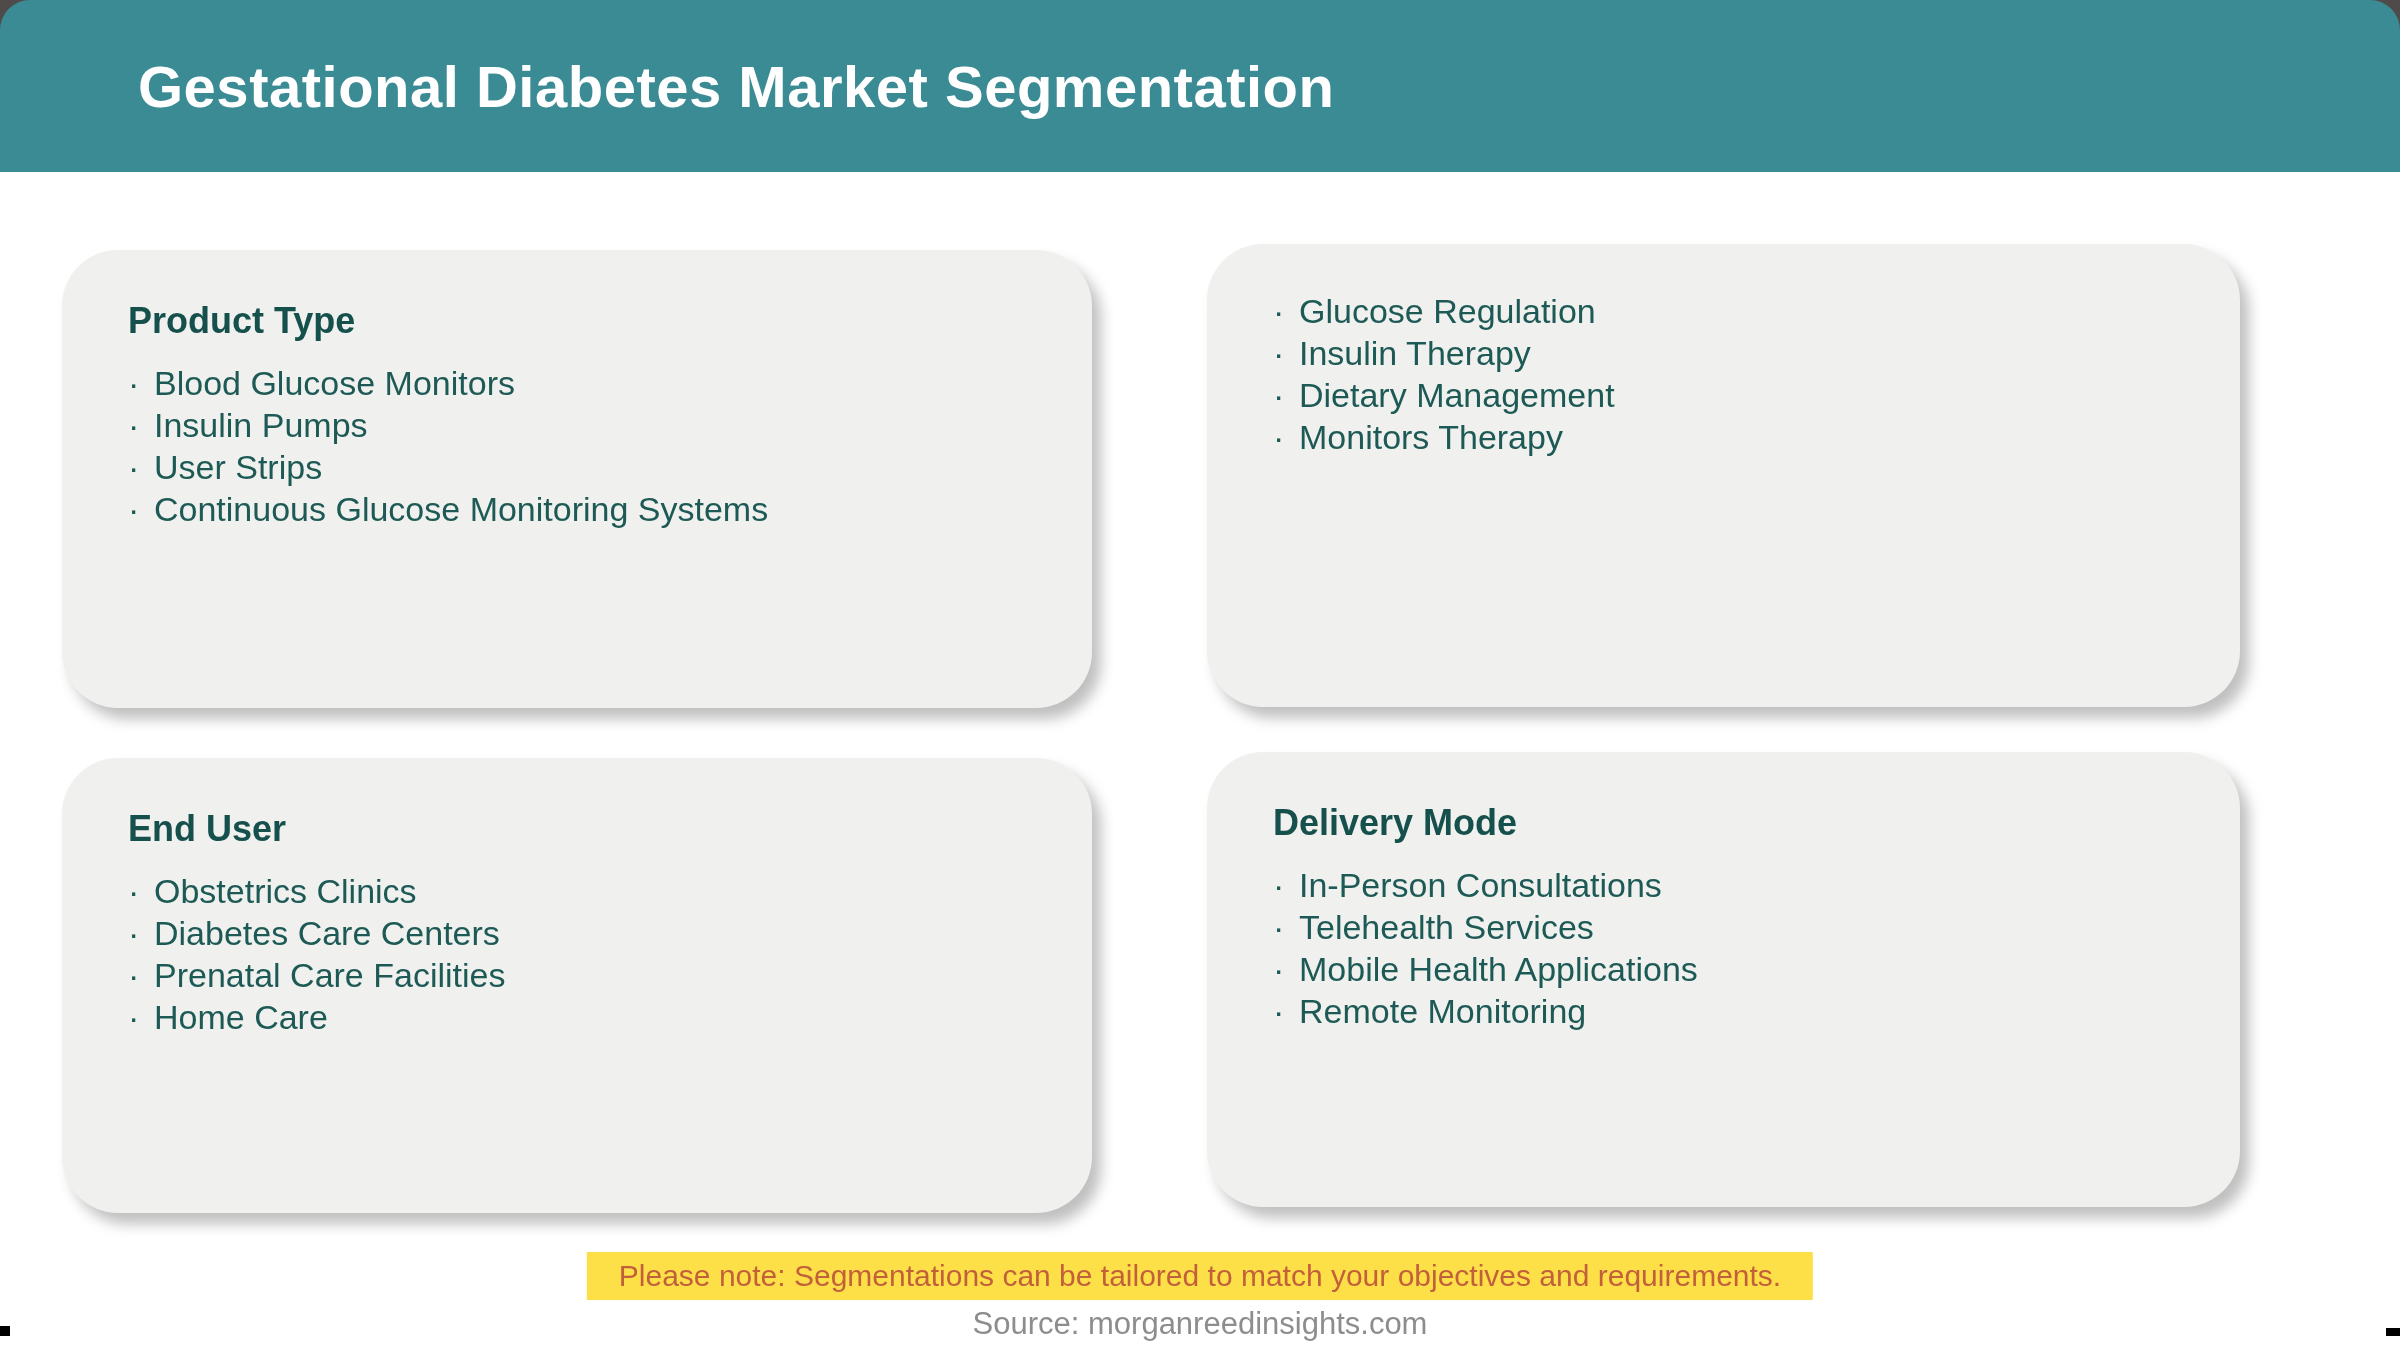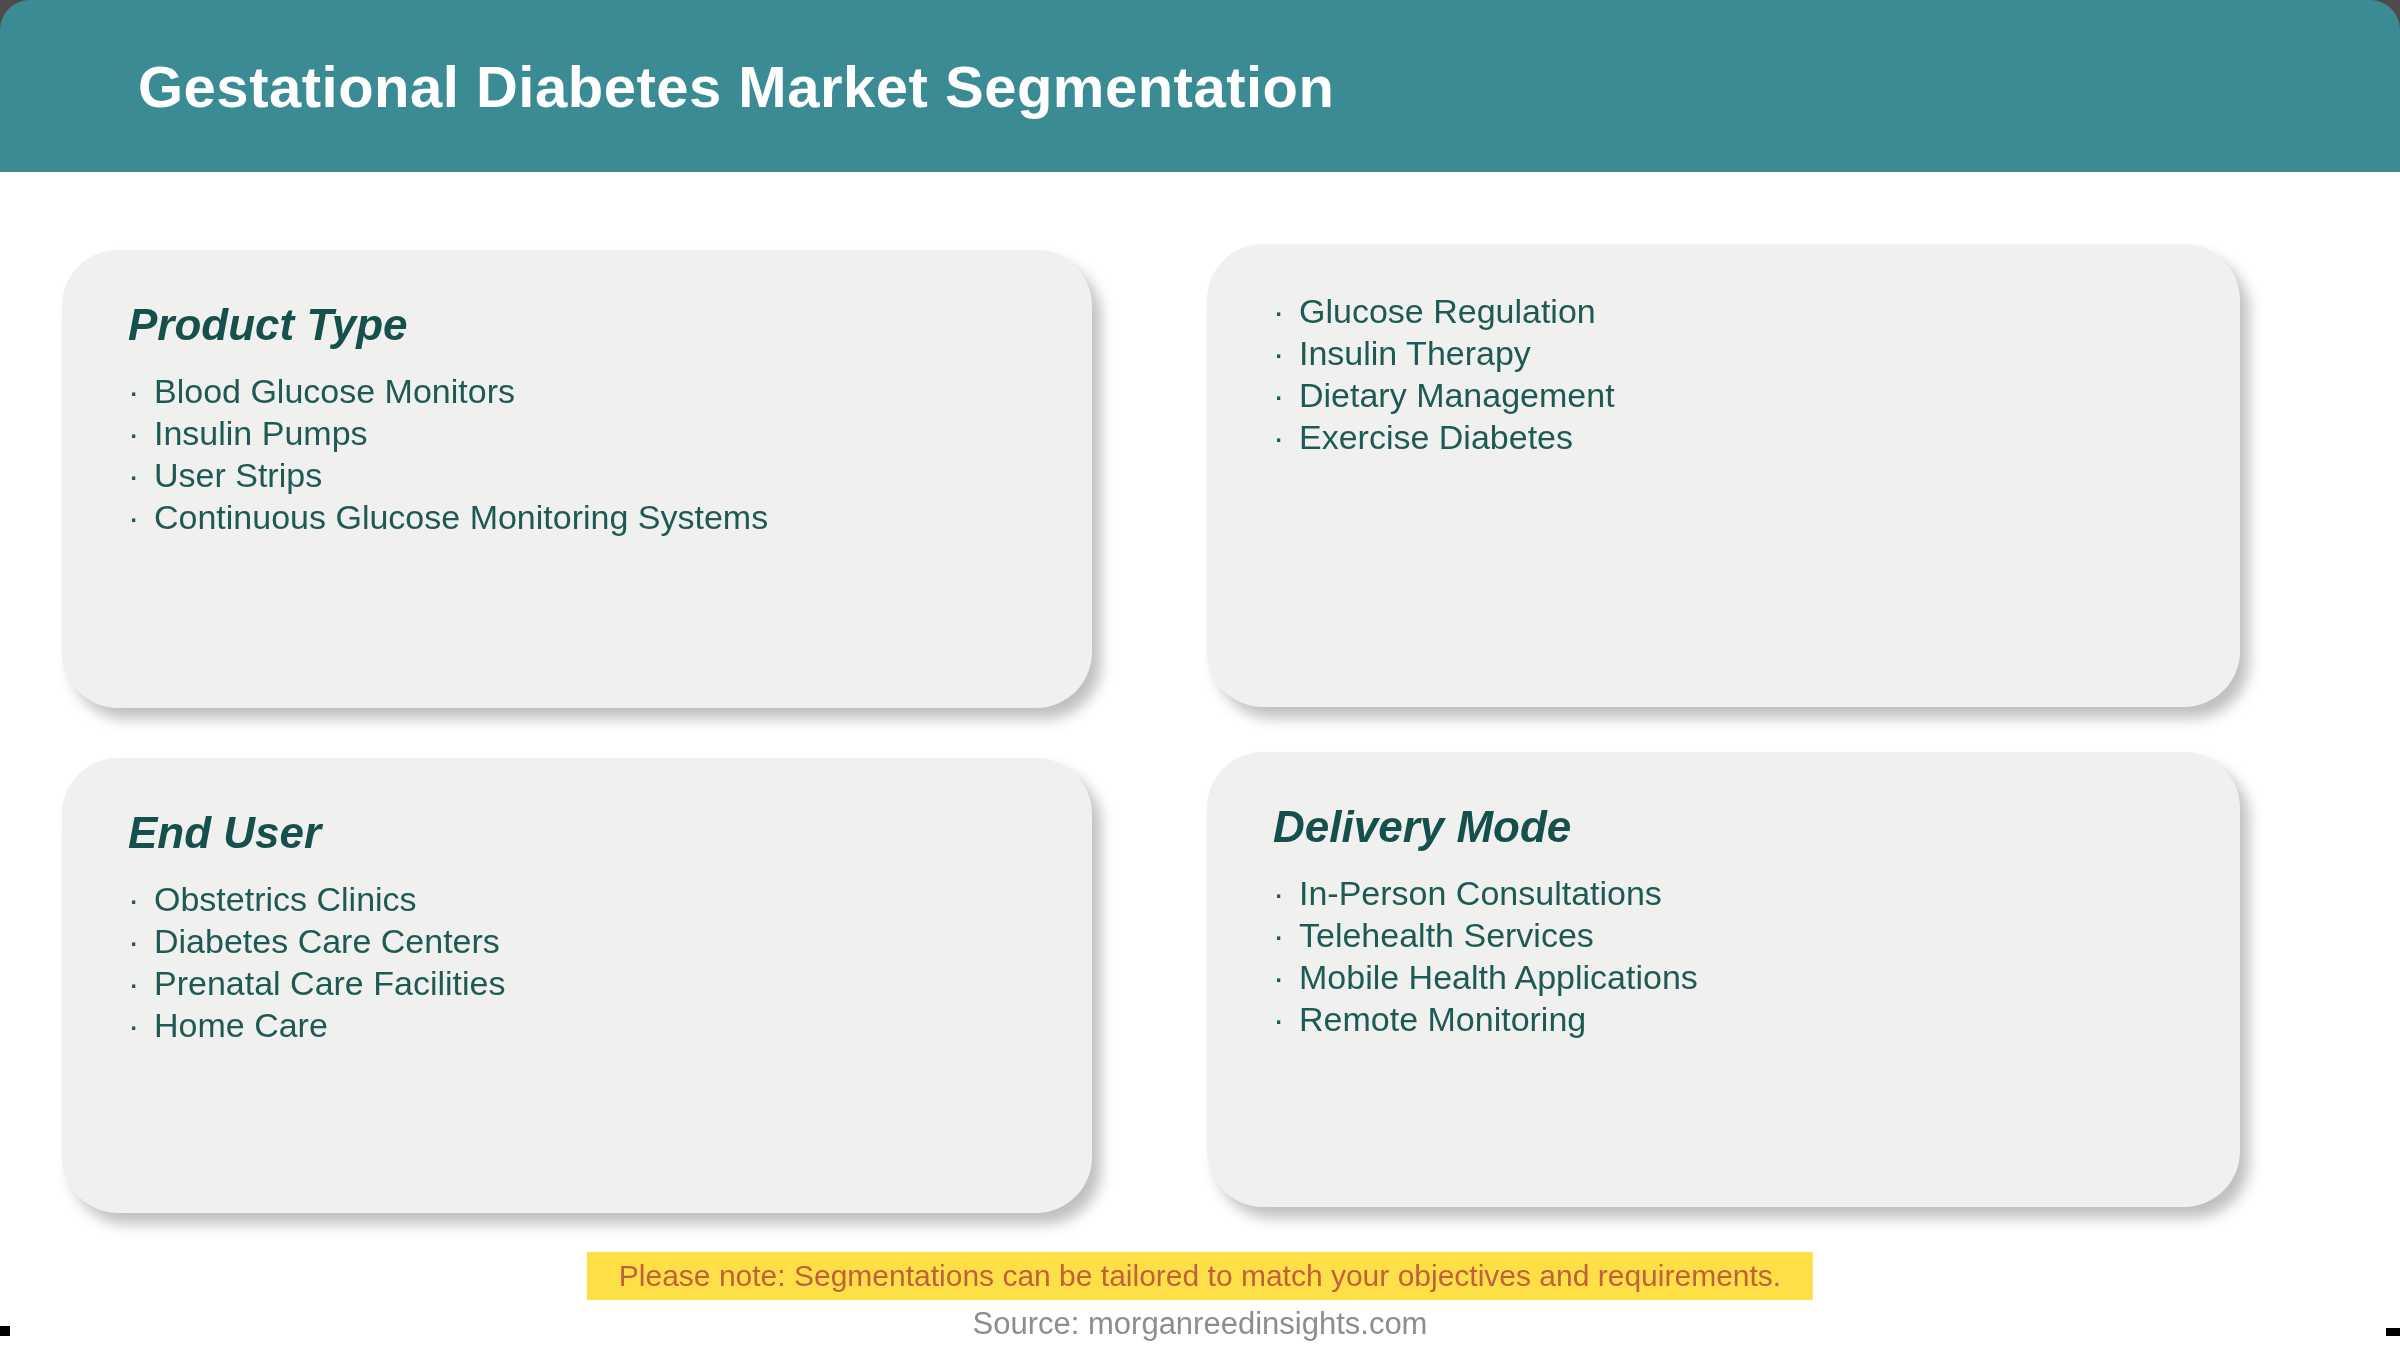--- a/index.html
+++ b/index.html
@@ -49,24 +49,23 @@
     box-sizing: border-box;
     z-index: 1;
   }
   .card.c1 { left: 62px;   top: 250px; width: 1030px; height: 458px; }
   .card.c2 { left: 1207px; top: 244px; width: 1033px; height: 463px; }
   .card.c3 { left: 62px;   top: 758px; width: 1030px; height: 455px; }
   .card.c4 { left: 1207px; top: 752px; width: 1033px; height: 455px; }
 
   .card h2 {
     margin: 0 0 24px 0;
-    font-size: 44px;
+    font-size: 36px;
     font-weight: bold;
     color: #15504c;
-    font-style: italic;
   }
   .item {
     display: flex; align-items: baseline;
     font-size: 34px;
     line-height: 34px;
     color: #1e5a55;
     margin-bottom: 8px;
   }
   .item .bullet {
     width: 26px;
@@ -162,21 +161,21 @@
     <div class="item">
       <span class="bullet">·</span>
       <span>Insulin Therapy</span>
     </div>
     <div class="item">
       <span class="bullet">·</span>
       <span>Dietary Management</span>
     </div>
     <div class="item">
       <span class="bullet">·</span>
-      <span>Exercise Diabetes</span>
+      <span>Monitors Therapy</span>
     </div>
   </div>
 
   <div class="card c3">
     <h2>End User</h2>
     <div class="item">
       <span class="bullet">·</span>
       <span>Obstetrics Clinics</span>
     </div>
     <div class="item">

